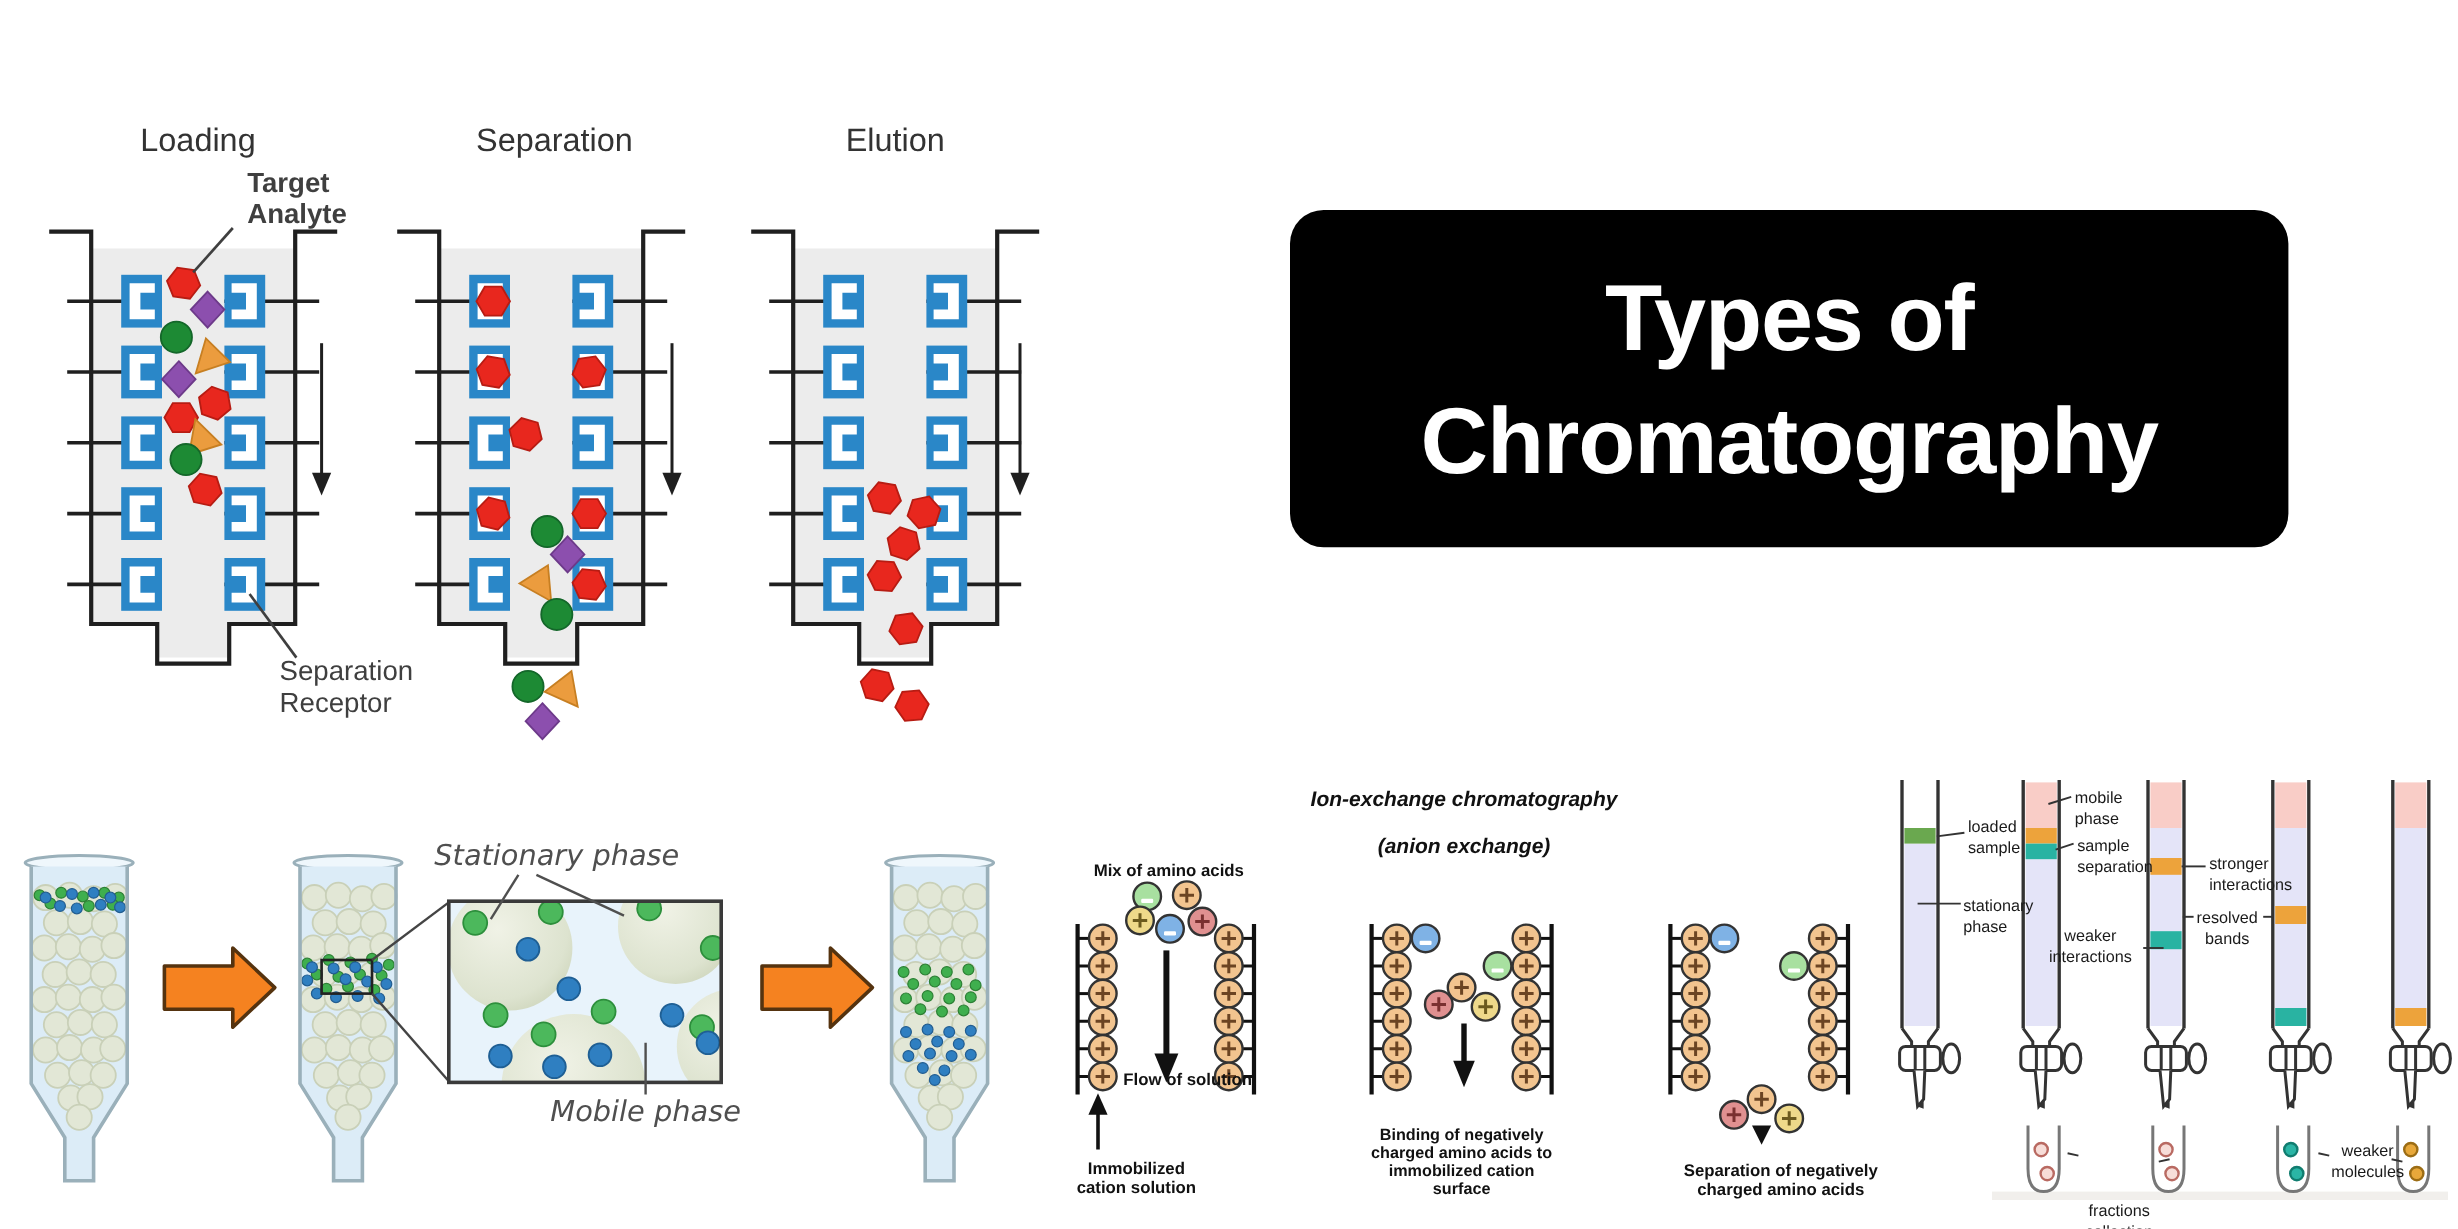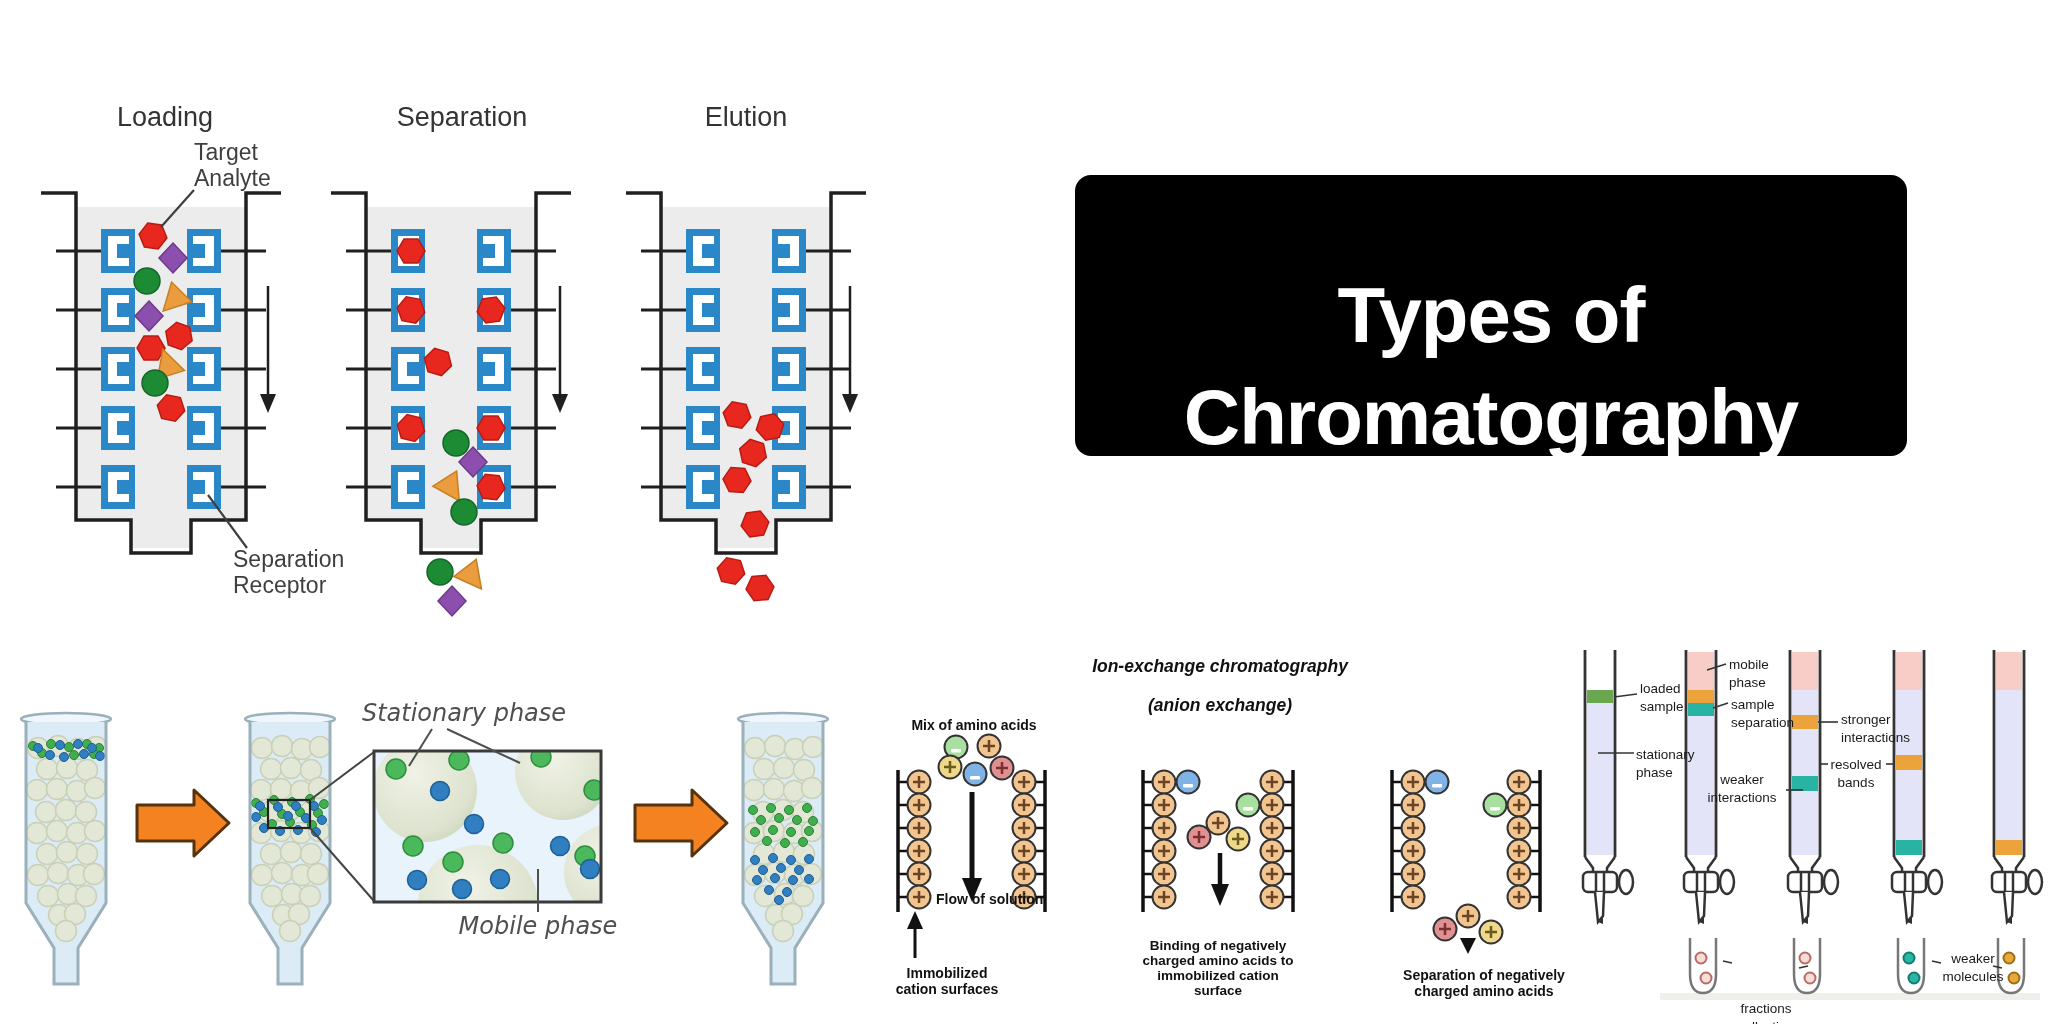--- a/index.html
+++ b/index.html
@@ -11,21 +11,21 @@
   .ann{font-size:23px;color:#3f3f3f;}
   .phase{font-style:italic;font-size:24px;color:#4f4f4f;transform:translateX(-50%);white-space:nowrap;
          font-family:"DejaVu Sans",sans-serif;}
   .ion{font-weight:bold;color:#111;}
   .ion-title{font-size:17.5px;transform:translateX(-50%);white-space:nowrap;text-align:center;font-style:italic;}
   .ion-sm{font-size:14px;}
   .ion-c{transform:translateX(-50%);text-align:center;}
   .cc{font-size:13.5px;color:#1a1a1a;line-height:1.3;}
   .cc-c{text-align:center;}
   #title-card{position:absolute;left:1075px;top:175px;width:832px;height:281px;background:#000000;
-      border-radius:16px;display:flex;flex-direction:column;align-items:center;justify-content:flex-end;
+      border-radius:28px;display:flex;flex-direction:column;align-items:center;justify-content:center;
       gap:24px;}
   #title-card .t-line{color:#ffffff;font-weight:bold;font-size:78px;letter-spacing:-1px;
       line-height:1;white-space:nowrap;}
 </style>
 </head>
 <body>
 
 <svg id="bg-svg" viewBox="0 0 2048 1024">
   <defs>
     <g id="rcp">
@@ -635,36 +635,36 @@
         <line x1="1799" y1="968" x2="1808" y2="966"></line>
       <line x1="1932" y1="961" x2="1941" y2="963"></line>
         <line x1="2002" y1="968" x2="1993" y2="966"></line>
     </g>
   </g>
 </svg>
 
 <div class="lbl stage" style="left:165px;top:102px;">Loading</div>
 <div class="lbl stage" style="left:462px;top:102px;">Separation</div>
 <div class="lbl stage" style="left:746px;top:102px;">Elution</div>
-<div class="lbl ann" style="left:194px;top:140px;width:95px;">Target Analyte</div>
+<div class="lbl ann" style="left:206px;top:140px;width:95px;font-weight:bold;">Target Analyte</div>
 <div class="lbl ann" style="left:233px;top:547px;width:145px;">Separation Receptor</div>
 
 <div id="title-card">
   <div class="t-line">Types of</div>
   <div class="t-line">Chromatography</div>
 </div>
 
 <div class="lbl phase" style="left:464px;top:700px;">Stationary phase</div>
 <div class="lbl phase" style="left:538px;top:913px;">Mobile phase</div>
 
 <div class="lbl ion ion-title" style="left:1220px;top:657px;">Ion-exchange chromatography</div>
 <div class="lbl ion ion-title" style="left:1220px;top:696px;">(anion exchange)</div>
 <div class="lbl ion ion-sm ion-c" style="left:974px;top:718px;white-space:nowrap;">Mix of amino acids</div>
 <div class="lbl ion ion-sm" style="left:936px;top:892px;white-space:nowrap;">Flow of solution</div>
-<div class="lbl ion ion-sm ion-c" style="left:947px;top:966px;width:120px;">Immobilized cation surfaces</div>
+<div class="lbl ion ion-sm ion-c" style="left:947px;top:966px;width:120px;">Immobilized cation solution</div>
 <div class="lbl ion ion-c" style="left:1218px;top:938px;width:158px;font-size:13.5px;">Binding of negatively charged amino acids to immobilized cation surface</div>
 <div class="lbl ion ion-sm ion-c" style="left:1484px;top:968px;width:180px;">Separation of negatively charged amino acids</div>
 
 <div class="lbl cc" style="left:1640px;top:680px;width:58px;">loaded sample</div>
 <div class="lbl cc" style="left:1636px;top:746px;width:78px;">stationary phase</div>
 <div class="lbl cc" style="left:1729px;top:656px;width:52px;">mobile phase</div>
 <div class="lbl cc" style="left:1731px;top:696px;width:80px;">sample separation</div>
 <div class="lbl cc" style="left:1841px;top:711px;width:84px;">stronger interactions</div>
 <div class="lbl cc cc-c" style="left:1700px;top:771px;width:84px;">weaker interactions</div>
 <div class="lbl cc cc-c" style="left:1826px;top:756px;width:60px;">resolved bands</div>

